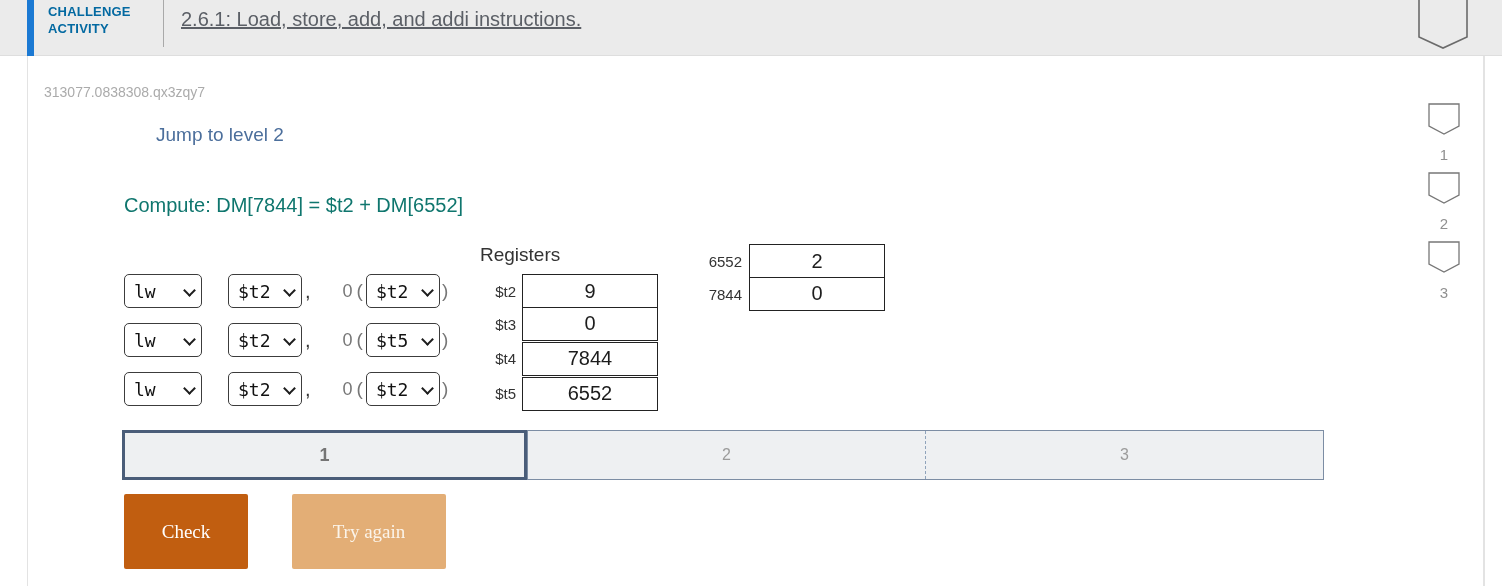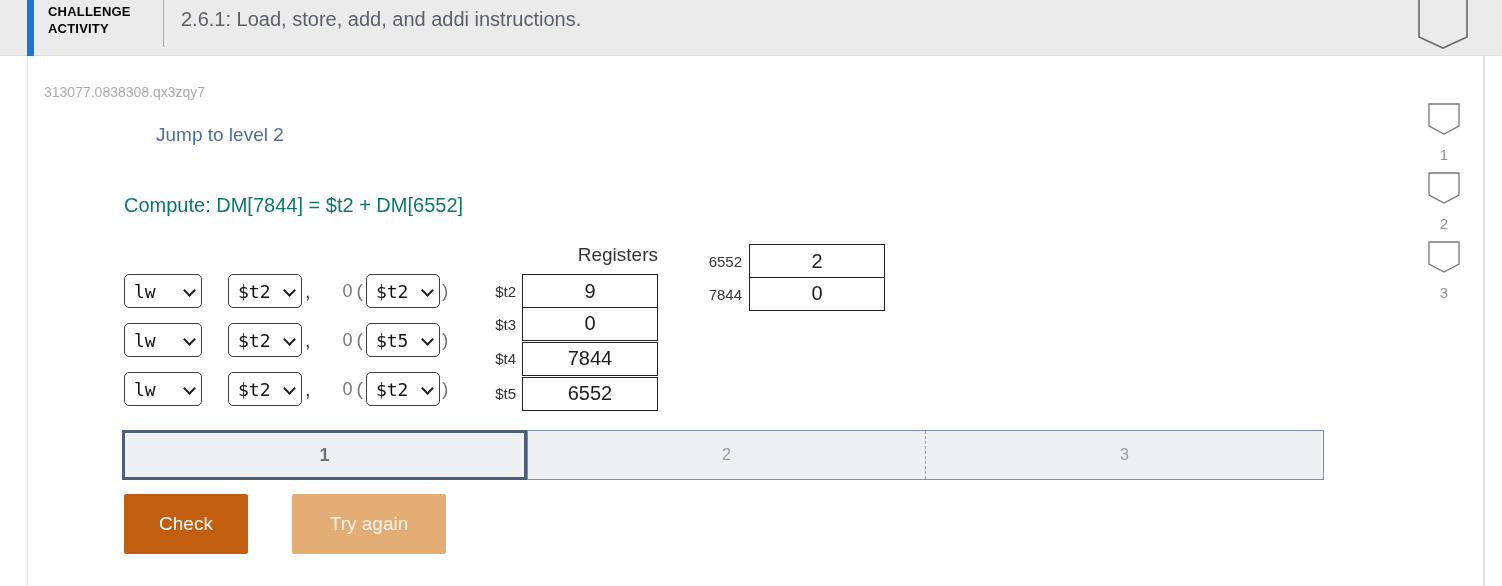--- a/index.html
+++ b/index.html
@@ -5,23 +5,23 @@
   * { margin:0; padding:0; box-sizing:border-box; }
   html,body { background:#fff; }
   body { font-family:"Liberation Sans", sans-serif; }
   #canvas { position:relative; width:1502px; height:586px; background:#fff; overflow:hidden; }
 
   
   .header { position:absolute; left:0; top:0; width:1502px; height:56px;
             background:#ebebeb; border-bottom:1px solid #dedede; }
   .blue-stripe { position:absolute; left:27px; top:0; width:7px; height:56px; background:#1b79d3; }
   .kicker { position:absolute; left:48px; top:3px; font-size:13px; font-weight:bold;
-            color:#000000; line-height:17px; letter-spacing:.2px; }
+            color:#0369a1; line-height:17px; letter-spacing:.2px; }
   .header-divider { position:absolute; left:163px; top:0; width:1px; height:47px; background:#a9a9a9; }
-  .header-title { position:absolute; left:181px; top:8px; font-size:20px; color:#5b5f66; }
+  .header-title { position:absolute; left:181px; top:8px; font-size:20px; color:#5b5f66;text-decoration:underline; }
   .big-banner { position:absolute; left:1415px; top:0; }
 
   
   .left-border  { position:absolute; left:27px;  top:56px; width:1px; height:530px; background:#e3e3e3; }
   .right-border { position:absolute; left:1483px; top:56px; width:2px; height:530px; background:#e3e3e3; }
 
   .activity-id { position:absolute; left:44px; top:84px; font-size:14px; color:#ababab; }
   .jump-link { position:absolute; left:156px; top:124px; font-size:19px; color:#4c6f9c; cursor:pointer; }
   .prompt { position:absolute; left:124px; top:194px; font-size:20px; color:#0f766e; }
 
@@ -43,21 +43,21 @@
   .comma { font-size:20px; color:#333; margin-left:3px; }
   .offset { font-size:18px; color:#777; margin-left:32px; margin-right:4px; }
   .paren { font-size:19px; color:#777; }
   .paren.open { margin-right:3px; }
   .paren.close { margin-left:2px; }
 
   
   .mem-table { position:absolute; }
   .mem-table.registers { left:480px; top:244px; width:178px; }
   .mem-table.datamem   { left:700px; top:244px; width:185px; }
-  .mem-title { text-align:right; font-size:19px; color:#333; margin-bottom:8px; }
+  .mem-title { text-align:left; font-size:19px; color:#333; margin-bottom:8px; }
   .trow { display:flex; align-items:center; }
   .tlabel { font-size:15px; color:#333; text-align:right; }
   .registers .tlabel { width:36px; margin-right:6px; }
   .datamem   .tlabel { width:42px; margin-right:7px; }
   .tcell { width:136px; height:34px; border:1.5px solid #222; background:#fff;
            font-size:20px; color:#1c1c1c; display:flex; align-items:center; justify-content:center; }
   .trow.joined .tcell { margin-top:-1.5px; }  
   .trow.gap    .tcell { margin-top:1px; }      
 
   
@@ -65,22 +65,22 @@
           background:#eef0f2; border:3px solid #4a5d79;
           display:flex; align-items:center; justify-content:center;
           font-size:18px; font-weight:bold; color:#757575; }
   .seg23 { position:absolute; left:527px; top:430px; width:797px; height:50px;
            background:#eef0f2; border:1px solid #7c8da4; display:flex; }
   .seg { flex:1; display:flex; align-items:center; justify-content:center;
          font-size:16px; color:#9b9b9b; }
   .seg.dashed { border-right:1px dashed #8fa3bb; }
 
   
-  .btn { position:absolute; top:494px; height:60px; border:none; border-radius:2px;
-         font-family:Liberation Sans, sans-serif; font-size:19px; color:#fff; cursor:pointer; }
+  .btn { position:absolute; top:494px; height:75px; border:none; border-radius:2px;
+         font-family:Liberation Serif, serif; font-size:19px; color:#fff; cursor:pointer; }
   .btn.check { left:124px; width:124px; background:#c15e10; }
   .btn.tryagain { left:292px; width:154px; background:#e3ae76; color:#fbf4ea; }
 
   
   .rail-item { position:absolute; left:1427px; width:34px; text-align:center; }
   .rail-item .num { display:block; margin-top:6px; font-size:15px; color:#909090; }
   .rail-1 { top:103px; } .rail-2 { top:172px; } .rail-3 { top:241px; }
 </style>
 </head>
 <body>

